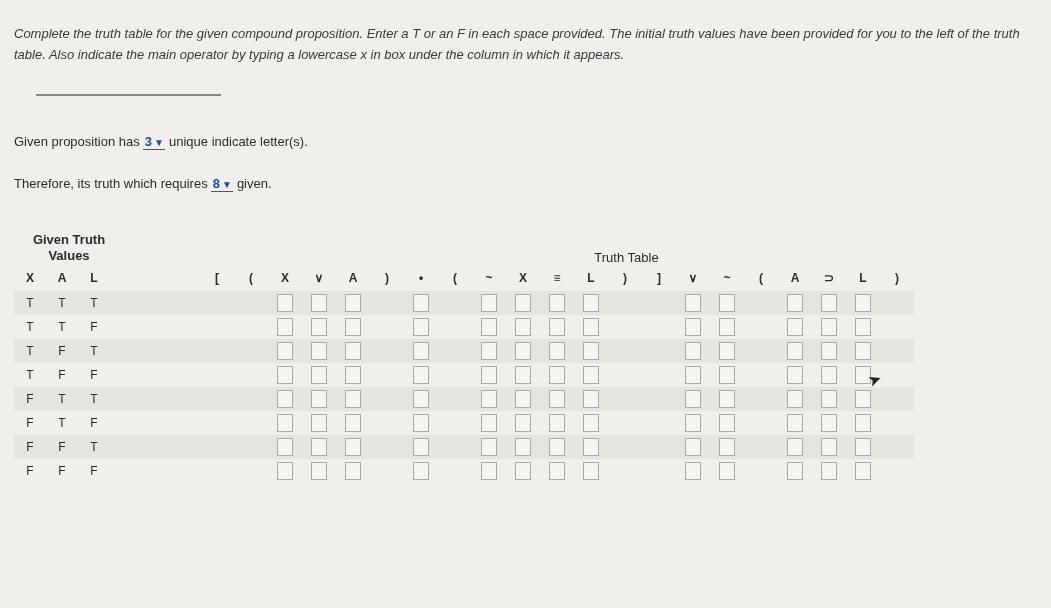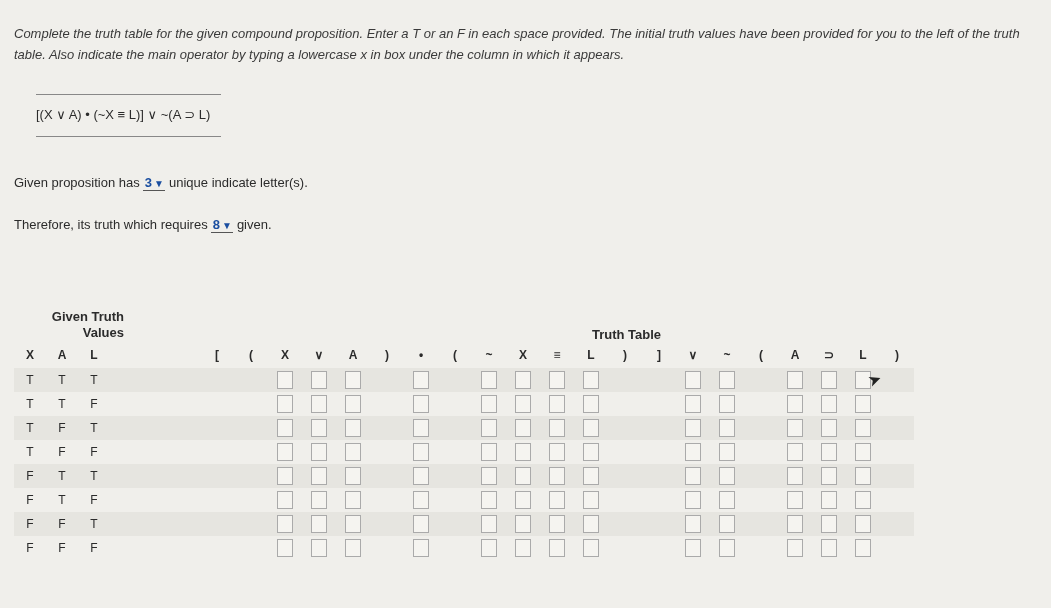--- a/index.html
+++ b/index.html
@@ -46,24 +46,24 @@
   position: relative;
 }
 .dd-arrow {
   display: inline-block;
   margin-left: 2px;
   color: #1a4ea0;
   font-size: 10px;
   vertical-align: middle;
 }
 .gtv-title { font-weight: bold; font-size: 13px; }
-.tt-title { font-weight: bold; font-size: 13px; text-align: center; }
+.tt-title { font-weight: normal; font-size: 13px; text-align: center; }
 .table-wrap { margin-top: 6px; width: 855px; }
 .titles-row { display: flex; align-items: flex-end; }
-.titles-left { width: 110px; text-align: right; line-height: 1.3; margin-top: 36px; }
+.titles-left { width: 110px; text-align: center; line-height: 1.3; }
 .titles-right { flex: 1; text-align: center; padding-left: 260px; }
 table.tt {
   border-collapse: collapse;
   width: 100%;
   table-layout: fixed;
 }
 table.tt th, table.tt td {
   text-align: center;
   font-weight: normal;
   padding: 3px 0;
@@ -93,21 +93,20 @@
   transform: rotate(-20deg);
 }
 </style>
 </head>
 <body>
 
 <div class="instructions">Complete the truth table for the given compound proposition. Enter a T or an F in each space provided. The initial truth values have been provided for you to the left of the truth table. Also indicate the main operator by typing a lowercase x in box under the column in which it appears.</div>
 
 <div class="prop-box">
   <div class="rule"></div>
-  <div class="prop-expr">[(X ∨ A) • (~X ≡ L)] ∨ ~(A ⊃ L)</div>
   <div class="rule"></div>
 </div>
 
 <div class="stmt-line">
   <span>Given proposition has</span>
   <span class="dd">
     <span>3</span><span class="dd-arrow">▼</span>
   </span>
   <span>unique indicate letter(s).</span>
 </div>

